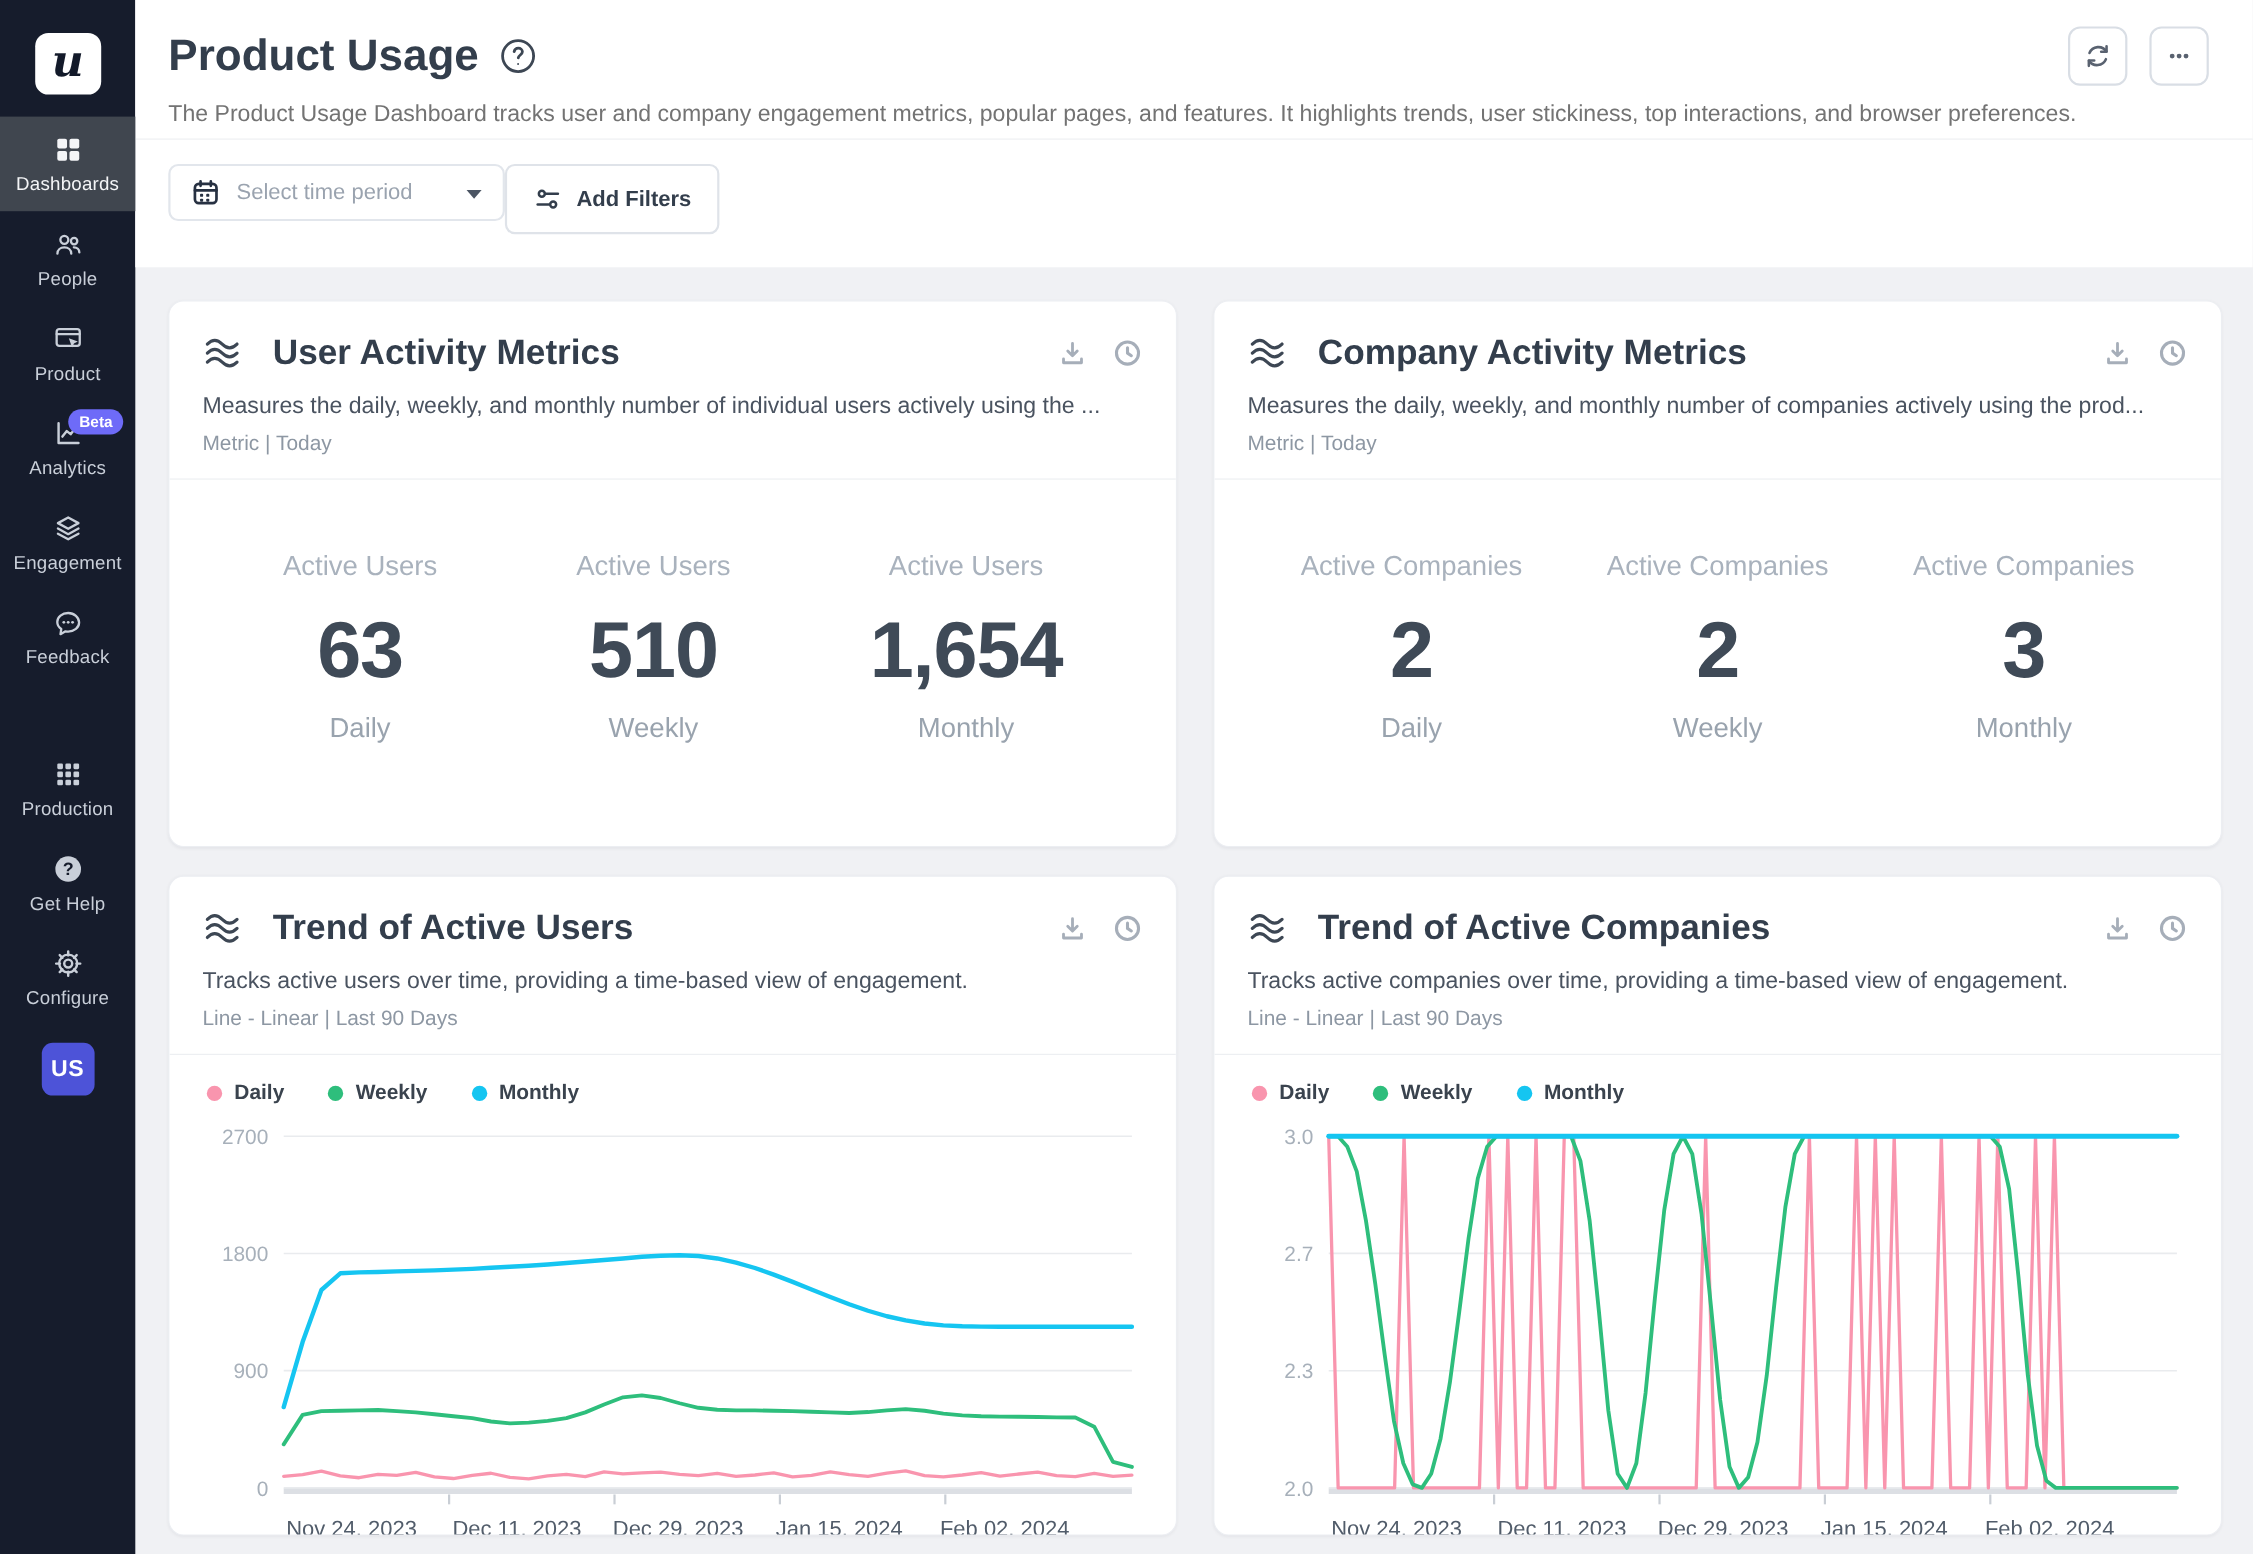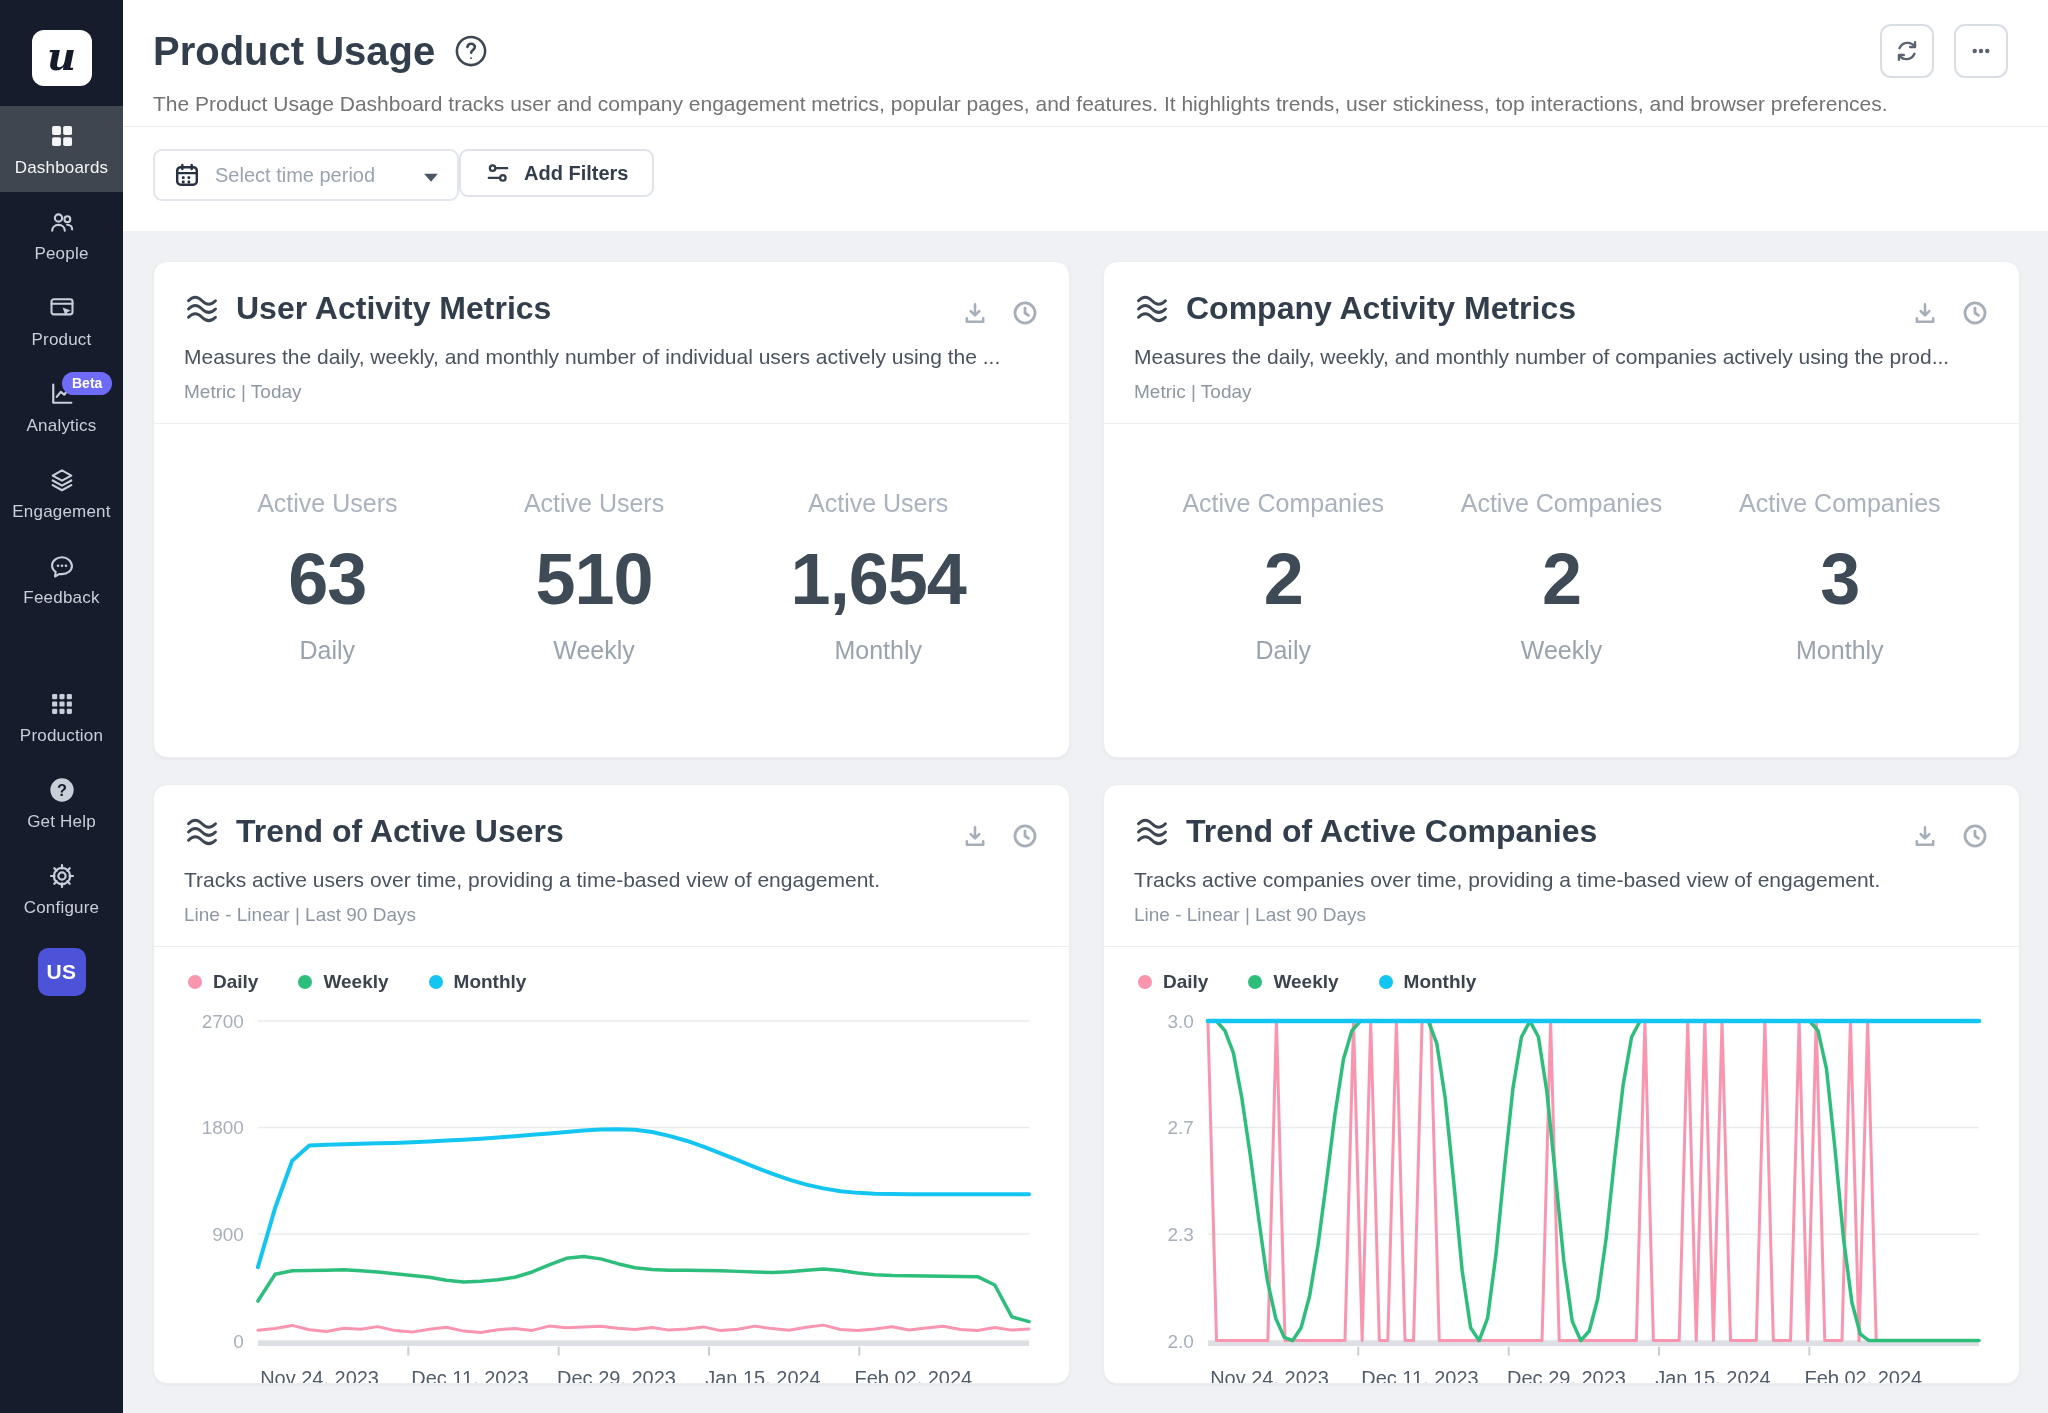--- a/index.html
+++ b/index.html
@@ -45,34 +45,34 @@
   .icon-btn svg { width:28px; height:28px; }
   .page-desc { margin-top:14px; font-size:21px; color:#737373; }
 
   .filter-bar { background:#fff; padding:22px 30px 30px; display:flex; gap:0; }
   .time-select { width:306px; height:52px; border:2px solid #e2e6ec; border-radius:9px;
     display:flex; align-items:center; padding:0 18px; gap:14px; background:#fff; cursor:pointer; }
   .time-select .cal { width:28px; height:28px; color:#273142; }
   .time-select .cal svg { width:100%; height:100%; }
   .time-placeholder { font-size:20px; color:#9aa3af; flex:1; }
   .caret { width:16px; height:12px; }
-  .add-filters { height:48px; border:2px solid #dfe3e9; border-radius:9px; background:#fff;
+  .add-filters { height:64px; border:2px solid #dfe3e9; border-radius:9px; background:#fff;
     display:flex; align-items:center; gap:13px; padding:0 24px; font-size:20px; font-weight:700;
     color:#333e4c; cursor:pointer; font-family:inherit; }
   .add-filters svg { width:26px; height:26px; color:#333e4c; }
 
   
   .content { flex:1; padding:30px 28px 0 30px; display:grid;
     grid-template-columns:1fr 1fr; gap:26px 33px; align-content:start; }
   .card { background:#fff; border:1px solid #eceef2; border-radius:14px;
     box-shadow:0 1px 3px rgba(16,24,40,.05); display:flex; flex-direction:column; overflow:hidden; }
   .metric-card { height:497px; }
   .chart-card { height:600px; }
   .card-header { padding:28px 30px 0; }
-  .card-title-row { display:flex; align-items:flex-end; }
+  .card-title-row { display:flex; align-items:center;gap:12px; }
   .wave-icon { width:36px; height:36px; color:#3d4754; margin-right:16px; flex-shrink:0; }
   .wave-icon svg { width:100%; height:100%; }
   .card-title { font-size:32px; font-weight:600; color:#333e4c; }
   .card-actions { margin-left:auto; display:flex; gap:22px; color:#a6aeb9; }
   .card-actions .act { width:28px; height:28px; cursor:pointer; }
   .card-actions svg { width:100%; height:100%; }
   .card-desc { margin-top:18px; font-size:21px; color:#4a5360; white-space:nowrap; overflow:hidden; }
   .card-meta { margin-top:12px; font-size:19px; color:#8d97a3; padding-bottom:20px; }
   .divider { border-top:1px solid #eceef1; }
 

